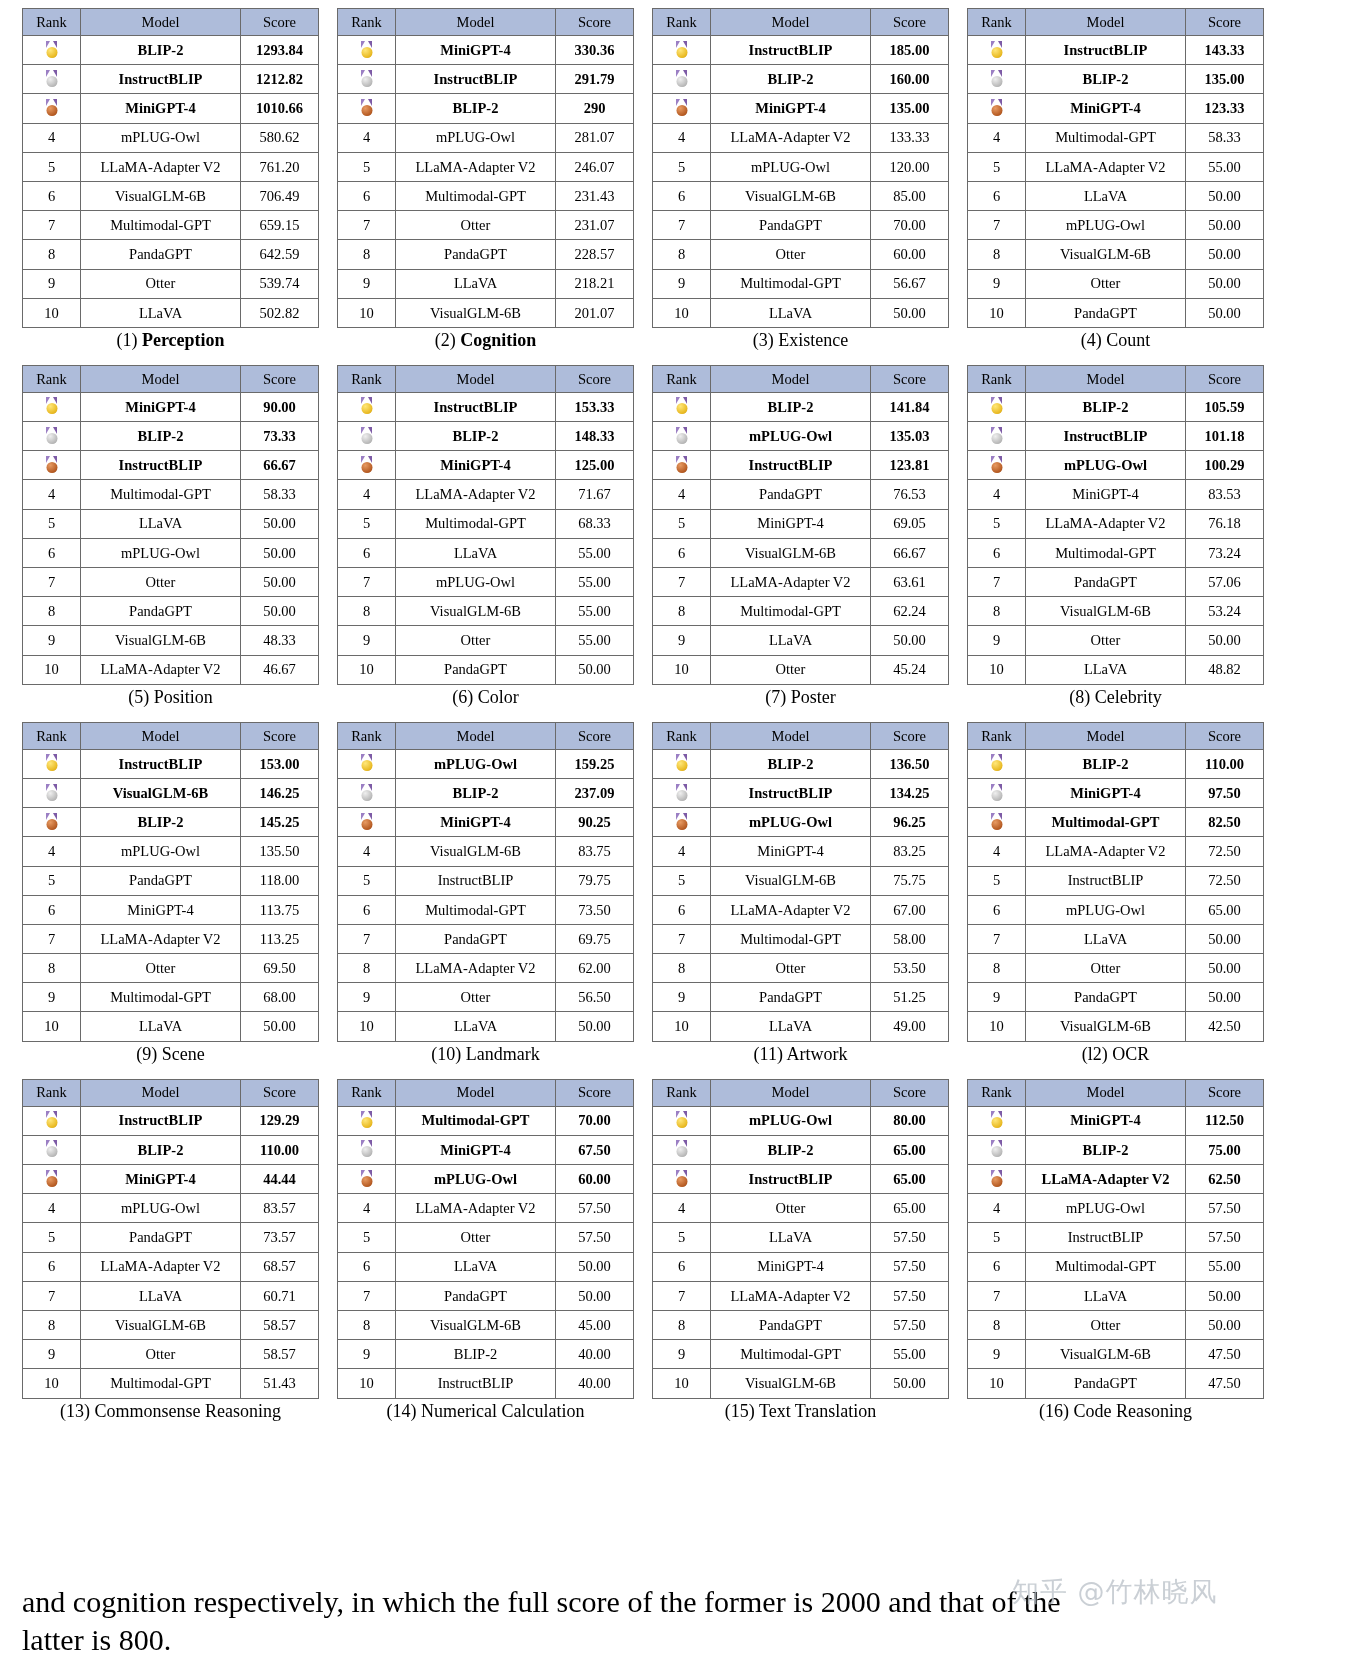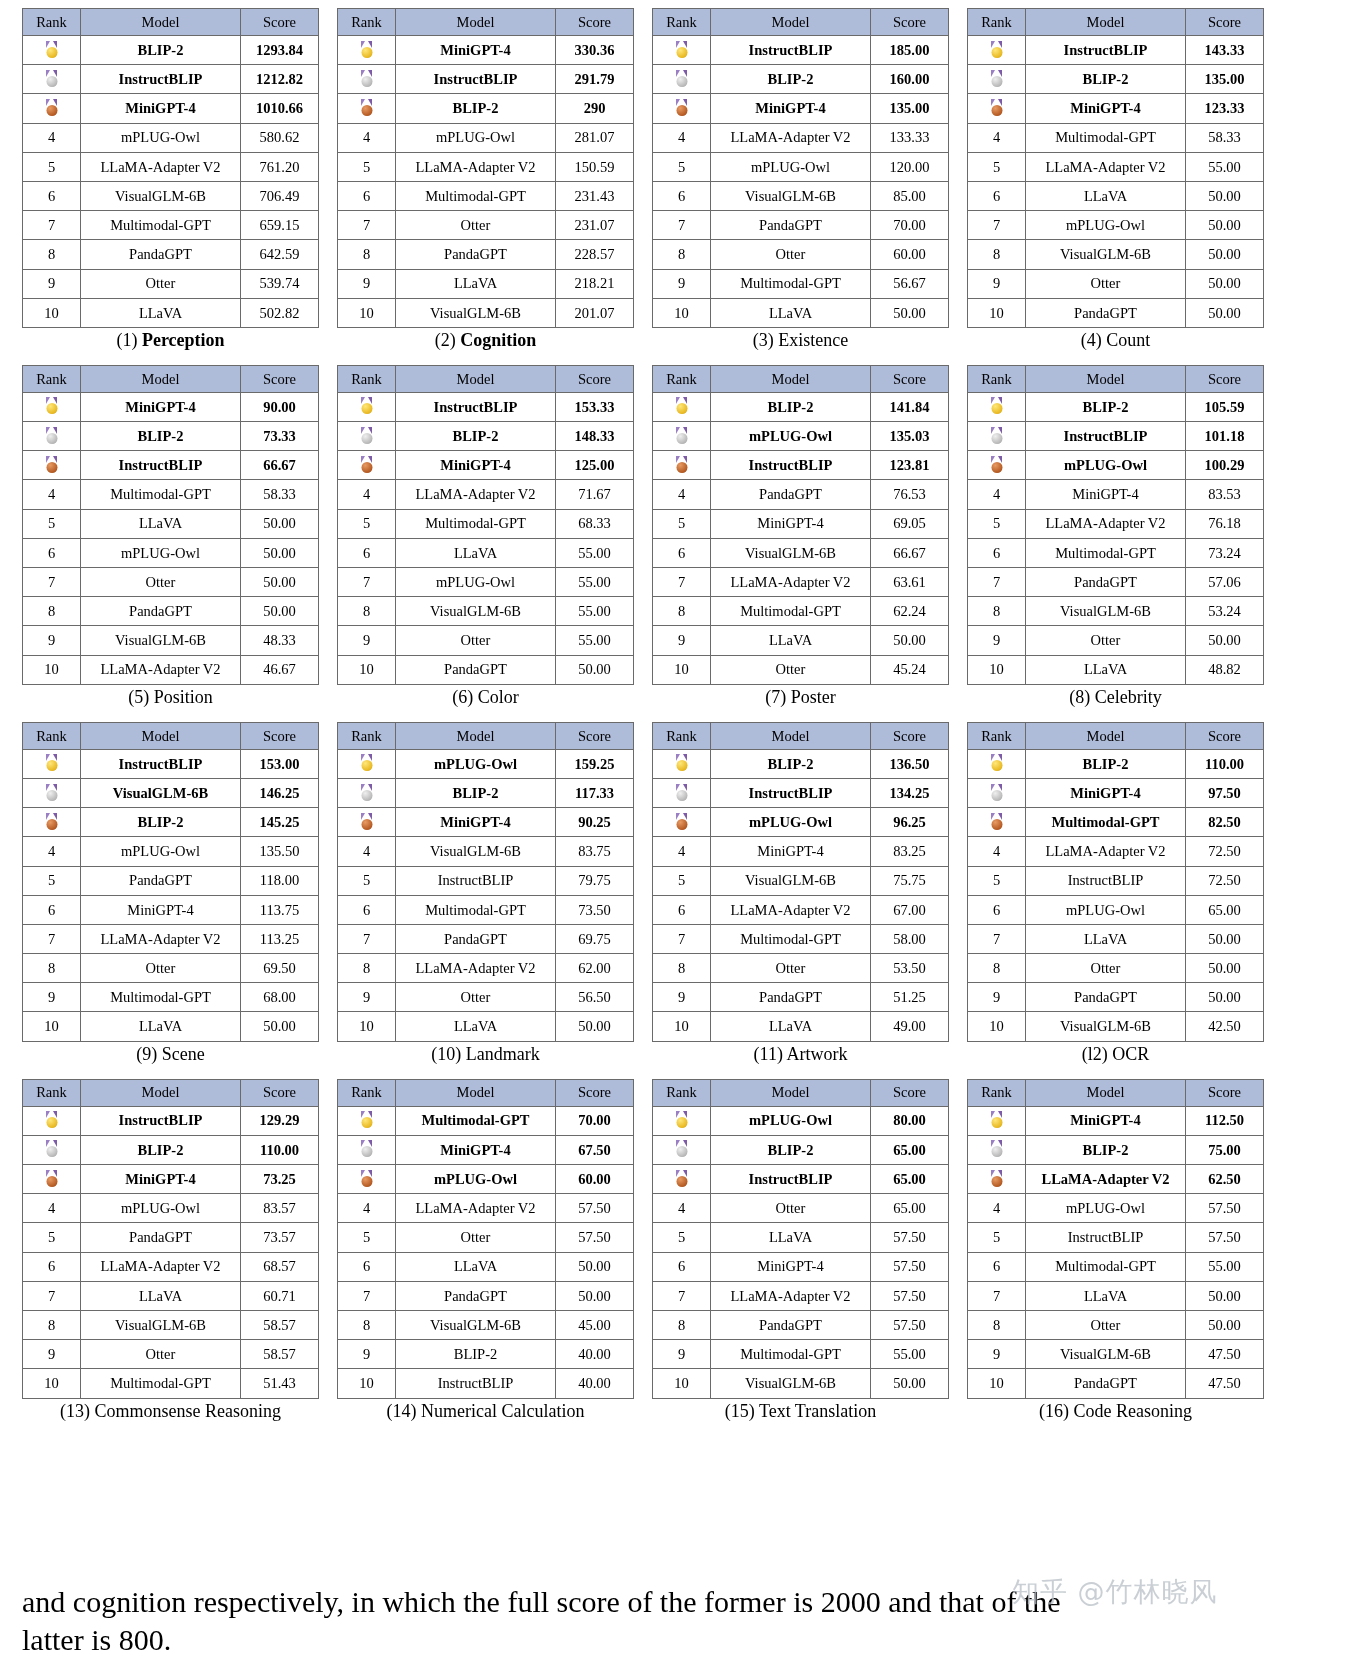--- a/index.html
+++ b/index.html
@@ -241,21 +241,21 @@
               <td class="score">290</td>
             </tr>
             <tr>
               <td class="rank">4</td>
               <td class="model">mPLUG-Owl</td>
               <td class="score">281.07</td>
             </tr>
             <tr>
               <td class="rank">5</td>
               <td class="model">LLaMA-Adapter V2</td>
-              <td class="score">150.59</td>
+              <td class="score">246.07</td>
             </tr>
             <tr>
               <td class="rank">6</td>
               <td class="model">Multimodal-GPT</td>
               <td class="score">231.43</td>
             </tr>
             <tr>
               <td class="rank">7</td>
               <td class="model">Otter</td>
               <td class="score">231.07</td>
@@ -778,21 +778,21 @@
           </thead>
           <tbody>
             <tr class="top3">
               <td class="rank-medal"><span class="medal gold"><span class="ribbon-l"></span><span class="ribbon-r"></span><span class="disc"></span></span></td>
               <td class="model">mPLUG-Owl</td>
               <td class="score">159.25</td>
             </tr>
             <tr class="top3">
               <td class="rank-medal"><span class="medal silver"><span class="ribbon-l"></span><span class="ribbon-r"></span><span class="disc"></span></span></td>
               <td class="model">BLIP-2</td>
-              <td class="score">117.33</td>
+              <td class="score">237.09</td>
             </tr>
             <tr class="top3">
               <td class="rank-medal"><span class="medal bronze"><span class="ribbon-l"></span><span class="ribbon-r"></span><span class="disc"></span></span></td>
               <td class="model">MiniGPT-4</td>
               <td class="score">90.25</td>
             </tr>
             <tr>
               <td class="rank">4</td>
               <td class="model">VisualGLM-6B</td>
               <td class="score">83.75</td>
@@ -990,21 +990,21 @@
               <td class="score">129.29</td>
             </tr>
             <tr class="top3">
               <td class="rank-medal"><span class="medal silver"><span class="ribbon-l"></span><span class="ribbon-r"></span><span class="disc"></span></span></td>
               <td class="model">BLIP-2</td>
               <td class="score">110.00</td>
             </tr>
             <tr class="top3">
               <td class="rank-medal"><span class="medal bronze"><span class="ribbon-l"></span><span class="ribbon-r"></span><span class="disc"></span></span></td>
               <td class="model">MiniGPT-4</td>
-              <td class="score">73.25</td>
+              <td class="score">44.44</td>
             </tr>
             <tr>
               <td class="rank">4</td>
               <td class="model">mPLUG-Owl</td>
               <td class="score">83.57</td>
             </tr>
             <tr>
               <td class="rank">5</td>
               <td class="model">PandaGPT</td>
               <td class="score">73.57</td>

